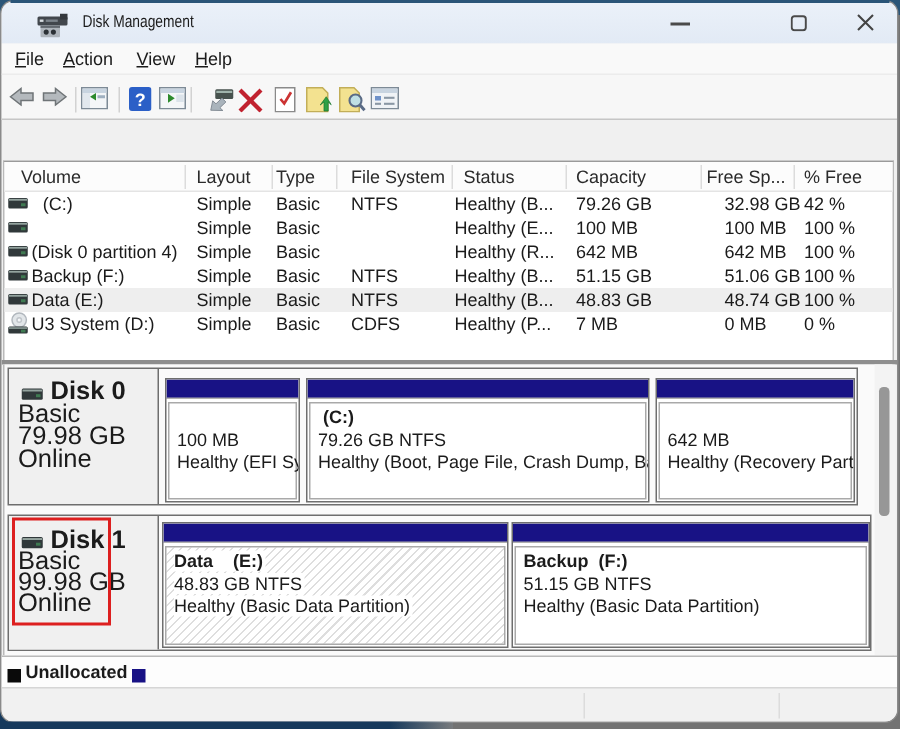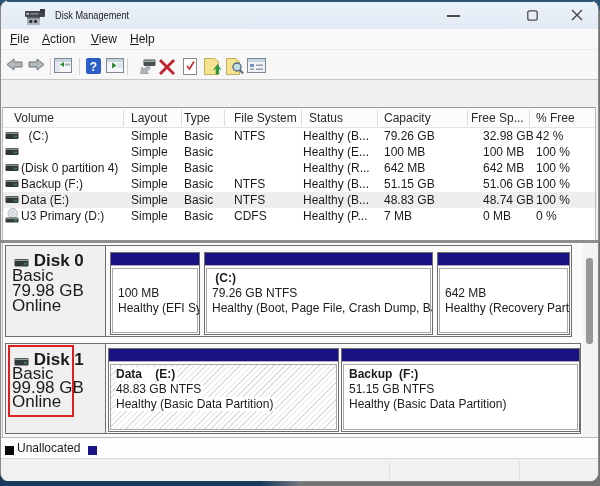--- a/index.html
+++ b/index.html
@@ -49,21 +49,21 @@
 .hatchfill { position:absolute; left:1px; right:1px; top:15px; bottom:1px; border:1px solid #a9a9a9;
   background:repeating-linear-gradient(135deg,#fff 0px,#fff 3px,#dedede 3px,#dedede 4px); }
 .pbody { position:absolute; left:1px; right:1px; top:15px; bottom:1px; border:1px solid #a9a9a9; background:#fff; }
 .chip { background:#fff; padding:0 2px 0 0; }
 .redbox { position:absolute; left:7px; top:344px; width:66px; height:72px; border:2px solid #dd1f1f; z-index:30; }
 .sbtrack { position:absolute; left:582px; top:242px; width:14px; height:194px; background:#f3f3f3; }
 .sbthumb { position:absolute; left:585px; top:257px; width:7px; height:86px; background:#979797; border-radius:3px; }
 
 .legend { position:absolute; left:0; top:436px; width:100%; height:21px; background:#fdfdfd; border-top:1px solid #b9b9b9; }
 .legend .sq { position:absolute; top:8px; width:9px; height:9px; }
-.legend span.t { position:absolute; top:0; height:21px; line-height:21px; font-size:12px; color:#1b1b1b; }
+.legend span.t { position:absolute; top:0; height:21px; line-height:21px; font-size:12px; color:#1b1b1b;font-weight:bold; }
 .statusbar { position:absolute; left:0; top:457px; width:100%; height:23px; background:#f1f1f1; border-top:1px solid #d6d6d6; }
 .ssep { position:absolute; top:3px; width:1px; height:17px; background:#dcdcdc; }
 b { font-weight:bold; }
 </style>
 </head>
 <body>
 <div id="stage">
   <div class="desktop-top"></div>
   <div class="topline"></div>
   <div class="desktop-bl"></div>
@@ -245,21 +245,21 @@
           <span class="c7">100 %</span>
       </div>
       <div class="row" style="top:100px">
         <svg class="rowicon" style="top:0px" width="15" height="15" viewBox="0 0 15 15">
             <circle cx="7.8" cy="5.4" r="4.8" fill="#e2e6e9" stroke="#b2b8be"></circle>
             <circle cx="7.8" cy="5.4" r="1.5" fill="#f6f8fa" stroke="#c0c5ca"></circle>
             <rect x="0.5" y="9.6" width="13" height="4.8" rx="1" fill="#30383a"></rect>
             <rect x="1" y="10.2" width="12" height="1" fill="#93a39e"></rect>
             <rect x="9" y="11.8" width="3" height="1.8" fill="#3f7a52"></rect>
           </svg>
-        <span class="c0">U3 Primary (D:)</span>
+        <span class="c0">U3 System (D:)</span>
           <span class="c1">Simple</span>
           <span class="c2">Basic</span>
           <span class="c3">CDFS</span>
           <span class="c4">Healthy (P...</span>
           <span class="c5">7 MB</span>
           <span class="c6">0 MB</span>
           <span class="c7">0 %</span>
       </div>
     </div>
     <div class="splitter"></div>

